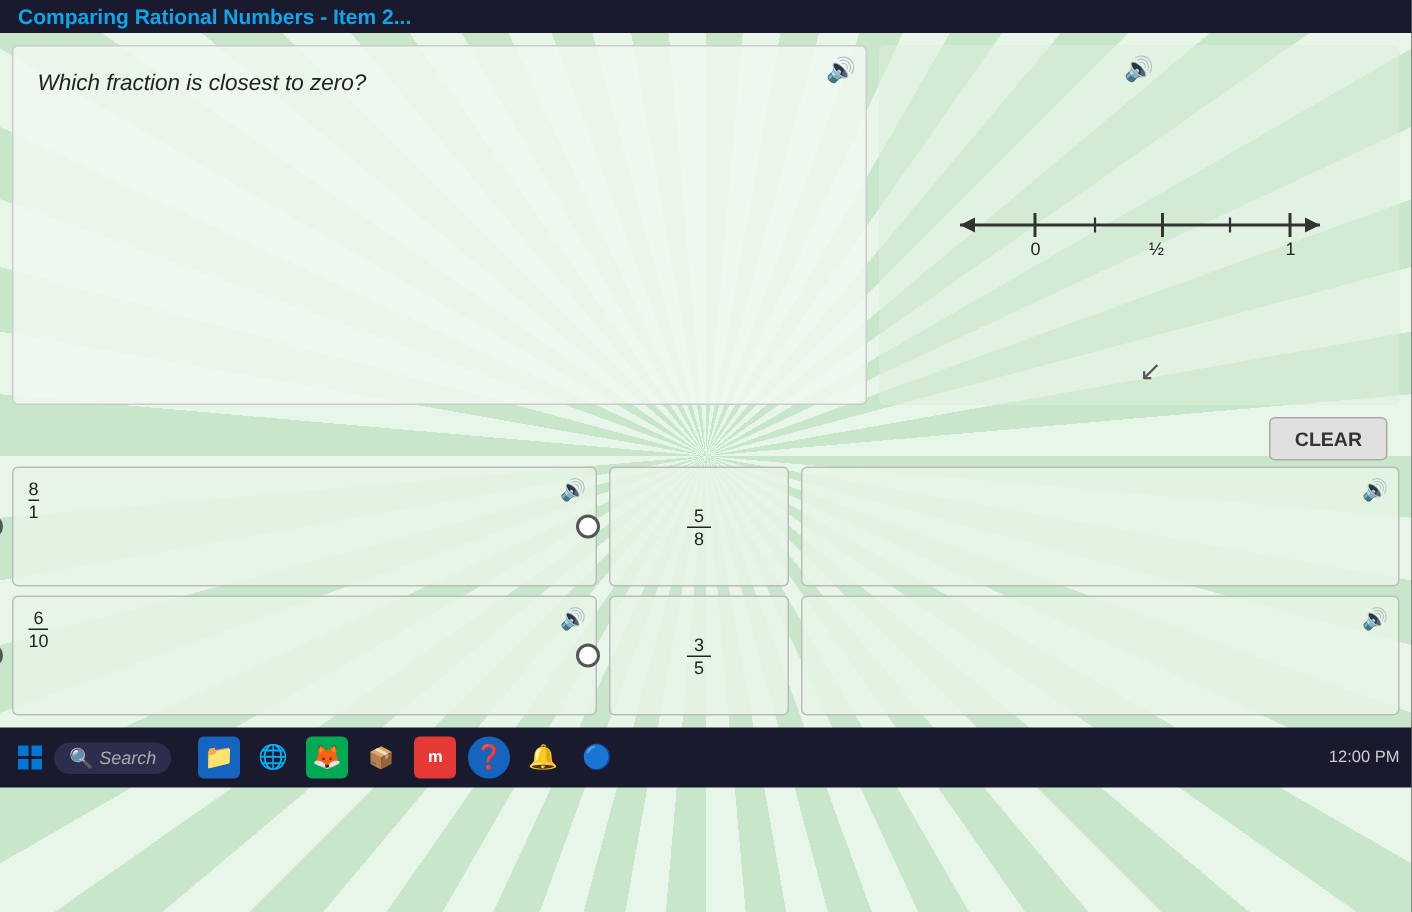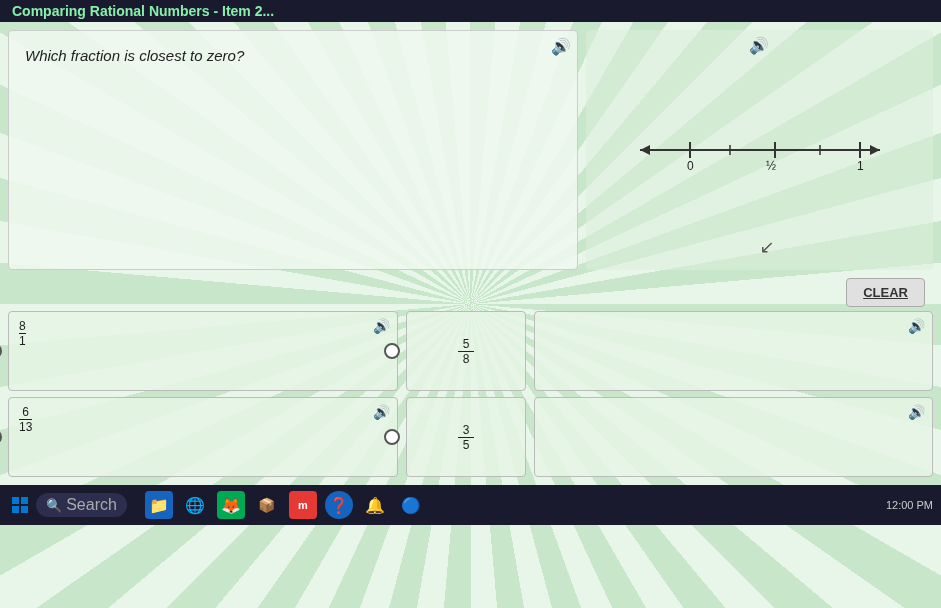--- a/index.html
+++ b/index.html
@@ -31,21 +31,21 @@
       z-index: 1;
       width: 941px;
       height: 608px;
       display: flex;
       flex-direction: column;
     }
 
     
     .header {
       background: #1a1a2e;
-      color: #86efac;
+      color: #0ea5e9;
       font-size: 14px;
       font-weight: bold;
       padding: 4px 12px;
       height: 22px;
       display: flex;
       align-items: center;
     }
 
     
     .question-panel {
@@ -91,21 +91,20 @@
 
     .btn-clear {
       background: #e0e0e0;
       border: 1px solid #aaa;
       border-radius: 4px;
       padding: 6px 16px;
       font-size: 13px;
       font-weight: bold;
       cursor: pointer;
       color: #333;
-      text-decoration: underline;
     }
 
     .btn-check {
       background: #e0e0e0;
       border: 1px solid #aaa;
       border-radius: 4px;
       padding: 6px 16px;
       font-size: 13px;
       font-weight: bold;
       cursor: pointer;
@@ -384,21 +383,21 @@
     </div>
 
     <div class="option-group">
 
       <div style="position:relative;display:flex;align-items:center;">
         <div class="option-radio"></div>
         <div class="option-card option-card-left">
           <div class="fraction-display">
             <span class="fraction-numerator">6</span>
             <div class="fraction-line"></div>
-            <span class="fraction-denominator">13</span>
+            <span class="fraction-denominator">10</span>
           </div>
           <button class="sound-btn">
             <span>🔊</span>
           </button>
         </div>
       </div>
 
       <div style="position:relative;display:flex;align-items:center;">
         <div class="option-radio"></div>
         <div class="option-card option-card-middle">
@@ -429,21 +428,21 @@
         <svg width="18" height="18" viewBox="0 0 18 18">
           <rect x="1" y="1" width="7" height="7" fill="#0078d4"></rect>
           <rect x="10" y="1" width="7" height="7" fill="#0078d4"></rect>
           <rect x="1" y="10" width="7" height="7" fill="#0078d4"></rect>
           <rect x="10" y="10" width="7" height="7" fill="#0078d4"></rect>
         </svg>
       </div>
 
       <div style="display:flex;align-items:center;background:#2d2d4e;border-radius:12px;padding:3px 10px;gap:4px;cursor:pointer;">
         <span style="color:#aaa;font-size:13px;">🔍</span>
-        <span style="color:#aaa;font-size:16px;">Search</span>
+        <span style="color:#aaa;font-size:12px;font-style:italic;">Search</span>
       </div>
     </div>
 
     <div class="taskbar-apps">
       <div class="taskbar-app-icon" style="background:#1565c0;">📁</div>
       <div class="taskbar-app-icon">🌐</div>
       <div class="taskbar-app-icon" style="background:#0a5;">🦊</div>
       <div class="taskbar-app-icon" style="color:#fff;font-size:14px;">📦</div>
       <div class="taskbar-app-icon" style="background:#e53935;color:#fff;font-size:11px;font-weight:bold;">m</div>
       <div class="taskbar-app-icon" style="background:#1565c0;color:#fff;border-radius:50%;">❓</div>

